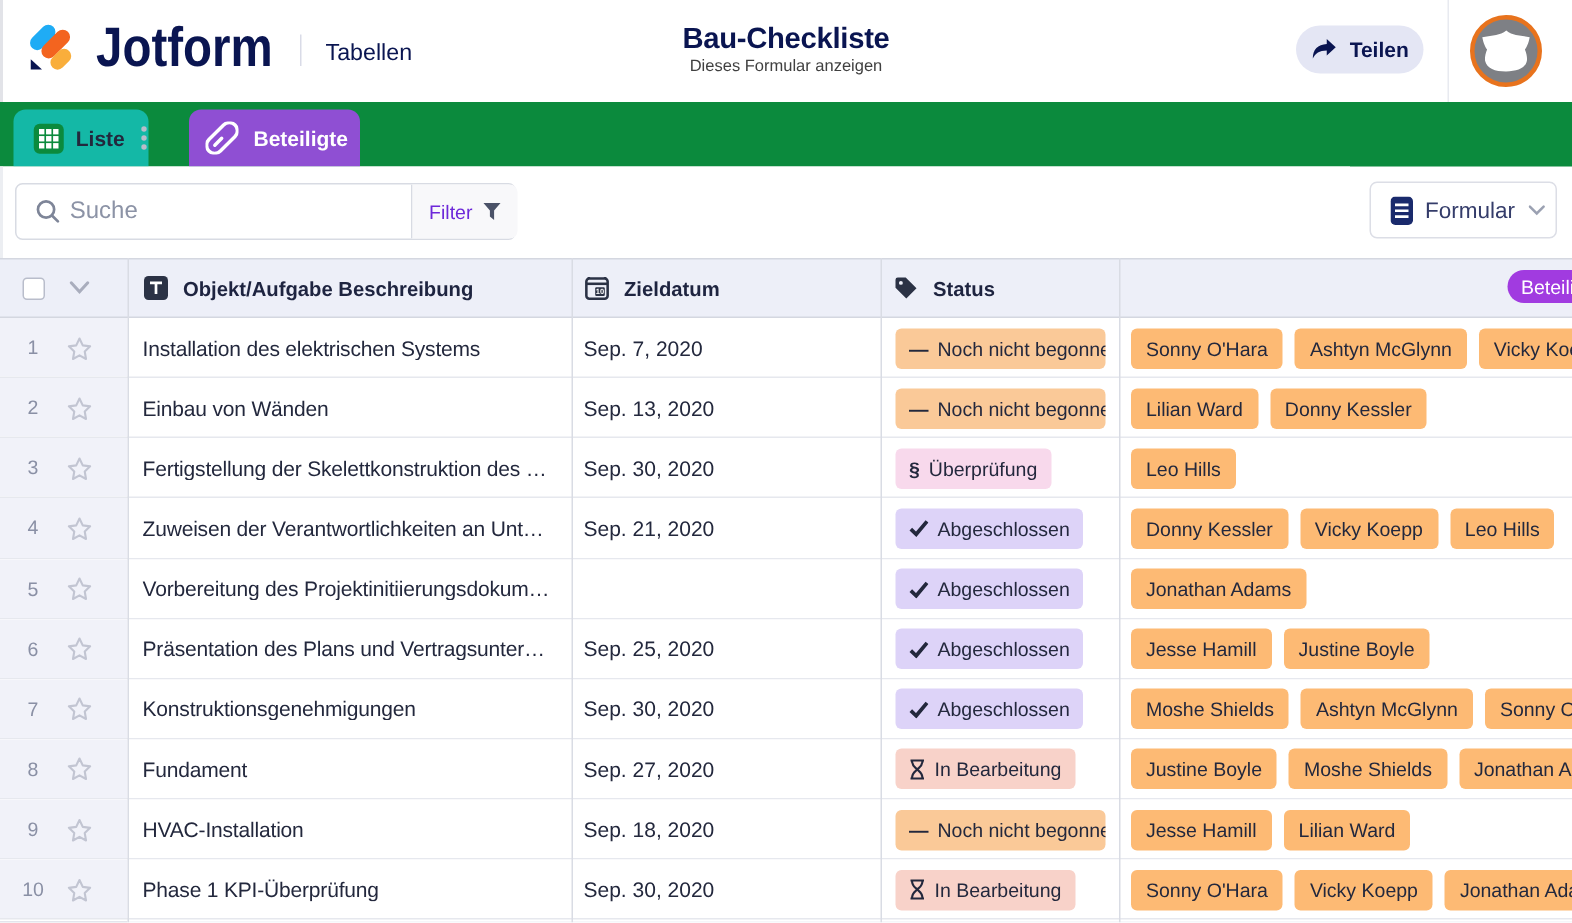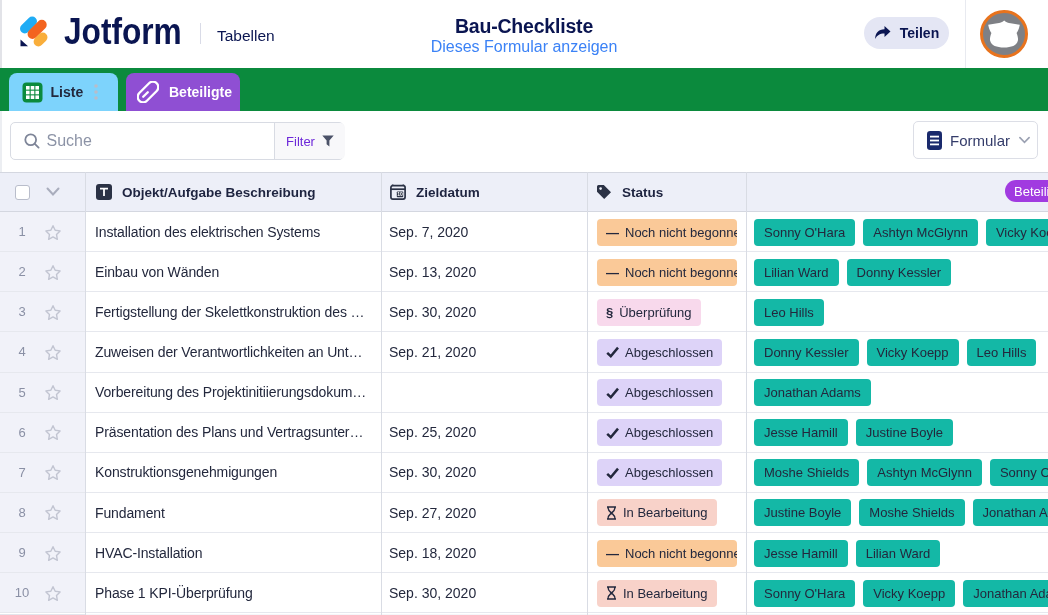--- a/index.html
+++ b/index.html
@@ -9,31 +9,31 @@
 
 
 .topbar { position:absolute; left:0; top:0; width:1048px; height:68px; background:#fff; }
 .logo-icon { position:absolute; left:19px; top:15px; }
 .logo-text { position:absolute; left:64px; font-size:37px; font-weight:bold;
   color:#0a1551; transform:scaleX(.855); transform-origin:0 0; line-height:1; top:13px; }
 .hdiv1 { position:absolute; left:200px; top:23px; width:1px; height:21px; background:#d9dbe7; }
 .tabellen { position:absolute; left:217px; top:27px; font-size:15.5px; color:#0a1551; }
 .title { position:absolute; left:324px; top:15px; width:400px; text-align:center; }
 .title .t1 { font-size:19.5px; font-weight:bold; color:#0a1551; letter-spacing:-0.2px; }
-.title .t2 { font-size:16px; color:#3b82f6; margin-top:0px; }
+.title .t2 { font-size:11px; color:#404040; margin-top:0px; }
 .teilen { position:absolute; left:864px; top:17px; width:85px; height:32px; background:#e4e6f4;
   border-radius:16px; display:flex; align-items:center; justify-content:center; gap:8px; }
 .teilen span { font-size:14px; font-weight:bold; color:#0a1551; }
 .hdiv2 { position:absolute; left:965px; top:0; width:1px; height:68px; background:#e8eaf0; }
 .avatar { position:absolute; left:980px; top:10px; width:48px; height:48px; border-radius:50%;
   background:#7e8085; border:3px solid #e8731d; }
 
 
 .greenbar { position:absolute; left:0; top:68px; width:1048px; height:43px; background:#0b8a3d; }
-.tab-liste { position:absolute; left:9px; top:5px; width:109px; height:38px; background:#7dd3fc;
+.tab-liste { position:absolute; left:9px; top:5px; width:90px; height:38px; background:#14b8a6;
   border-radius:8px 8px 0 0; display:flex; align-items:center; }
 .tab-liste .txt { font-size:14px; font-weight:bold; color:#23283d; margin-left:8px; }
 .tab-bet { position:absolute; left:126px; top:5px; width:114px; height:38px; background:#8f4fd3;
   border-radius:8px 8px 0 0; display:flex; align-items:center; }
 .tab-bet .txt { font-size:14px; font-weight:bold; color:#ffffff; margin-left:10px; }
 
 
 .toolbar { position:absolute; left:0; top:111px; width:900px; height:61px; background:#fff; }
 .searchbox { position:absolute; left:10px; top:11px; width:334px; height:38px;
   border:1px solid #d8dbe3; border-radius:5px; display:flex; align-items:center; }
@@ -64,21 +64,21 @@
 .row .date { position:absolute; left:389px; top:0; height:100%; display:flex; align-items:center;
   font-size:14px; color:#23283d; }
 .pill { position:absolute; left:597px; top:6.5px; height:27px; border-radius:4px;
   display:flex; align-items:center; font-size:13px; color:#23283d; padding:0 9px; gap:6px;
   white-space:nowrap; overflow:hidden; }
 .pill.orange { background:#fac998; max-width:140px; }
 .pill.pink { background:#f8d9ec; }
 .pill.purple { background:#ddd3f8; }
 .pill.salmon { background:#f8d2c9; }
 .chips { position:absolute; left:754px; top:6.5px; display:flex; gap:8px; }
-.chip { height:27px; background:#14b8a6; border-radius:4px; display:flex; align-items:center;
+.chip { height:27px; background:#fdba74; border-radius:4px; display:flex; align-items:center;
   padding:0 10px; font-size:13px; color:#23283d; white-space:nowrap; }
 .betpill { position:absolute; left:1005px; top:180px; width:60px; height:22px; background:#a13be0;
   border-radius:11px; color:#fff; font-size:13px; display:flex; align-items:center;
   padding-left:9px; z-index:6; }
 .bottomstrip { position:absolute; left:0; top:613.5px; width:85px; height:2px; background:#e3e5ec; }
 .bottomstrip2 { position:absolute; left:85px; top:613.5px; width:963px; height:2px; background:#f5f6f9; }
 </style>
 </head>
 <body>
 <div id="app">

